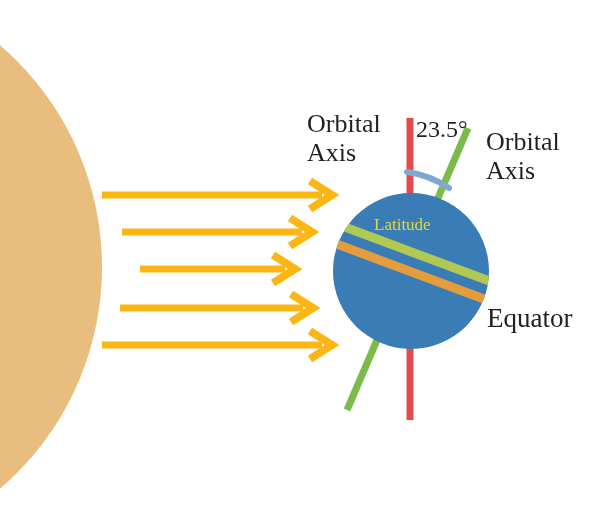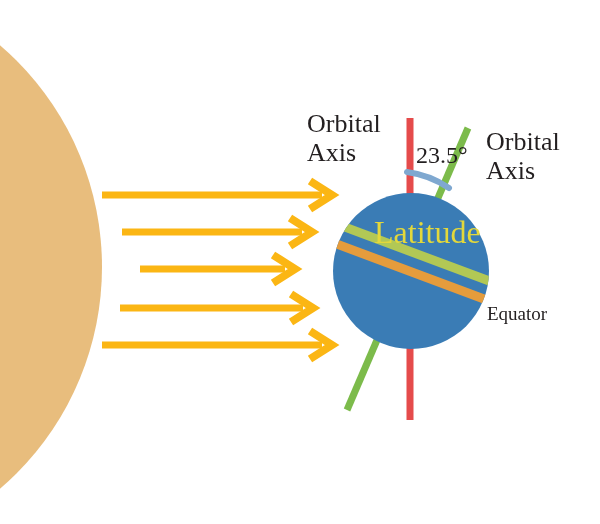--- a/index.html
+++ b/index.html
@@ -30,24 +30,24 @@
   .tilt-arc   { stroke: var(--angle-arc); stroke-width: 6; fill: none; stroke-linecap: round; }
 
   .label {
     position: absolute;
     color: var(--label-text);
     font-family: "Liberation Serif", "DejaVu Serif", serif;
     white-space: nowrap;
     line-height: 1.12;
   }
   .label-orbital  { left: 307px; top: 109px; font-size: 26px; }
-  .label-angle    { left: 416px; top: 116px; font-size: 24px; margin-top: 26px; }
+  .label-angle    { left: 416px; top: 116px; font-size: 24px; }
   .label-rotation { left: 486px; top: 127px; font-size: 26px; }
-  .label-equator  { left: 487px; top: 303px; font-size: 19px; }
-  .label-latitude { left: 374px; top: 215px; font-size: 32px; color: var(--latitude-text); }
+  .label-equator  { left: 487px; top: 303px; font-size: 27px; }
+  .label-latitude { left: 374px; top: 215px; font-size: 17px; color: var(--latitude-text); }
 </style>
 </head>
 <body>
 
 <div class="canvas">
 
   <svg class="diagram-svg" width="600" height="524" viewBox="0 0 600 524">
     <defs>
       <clipPath id="earth-clip">
         <circle cx="411" cy="271" r="78"></circle>

